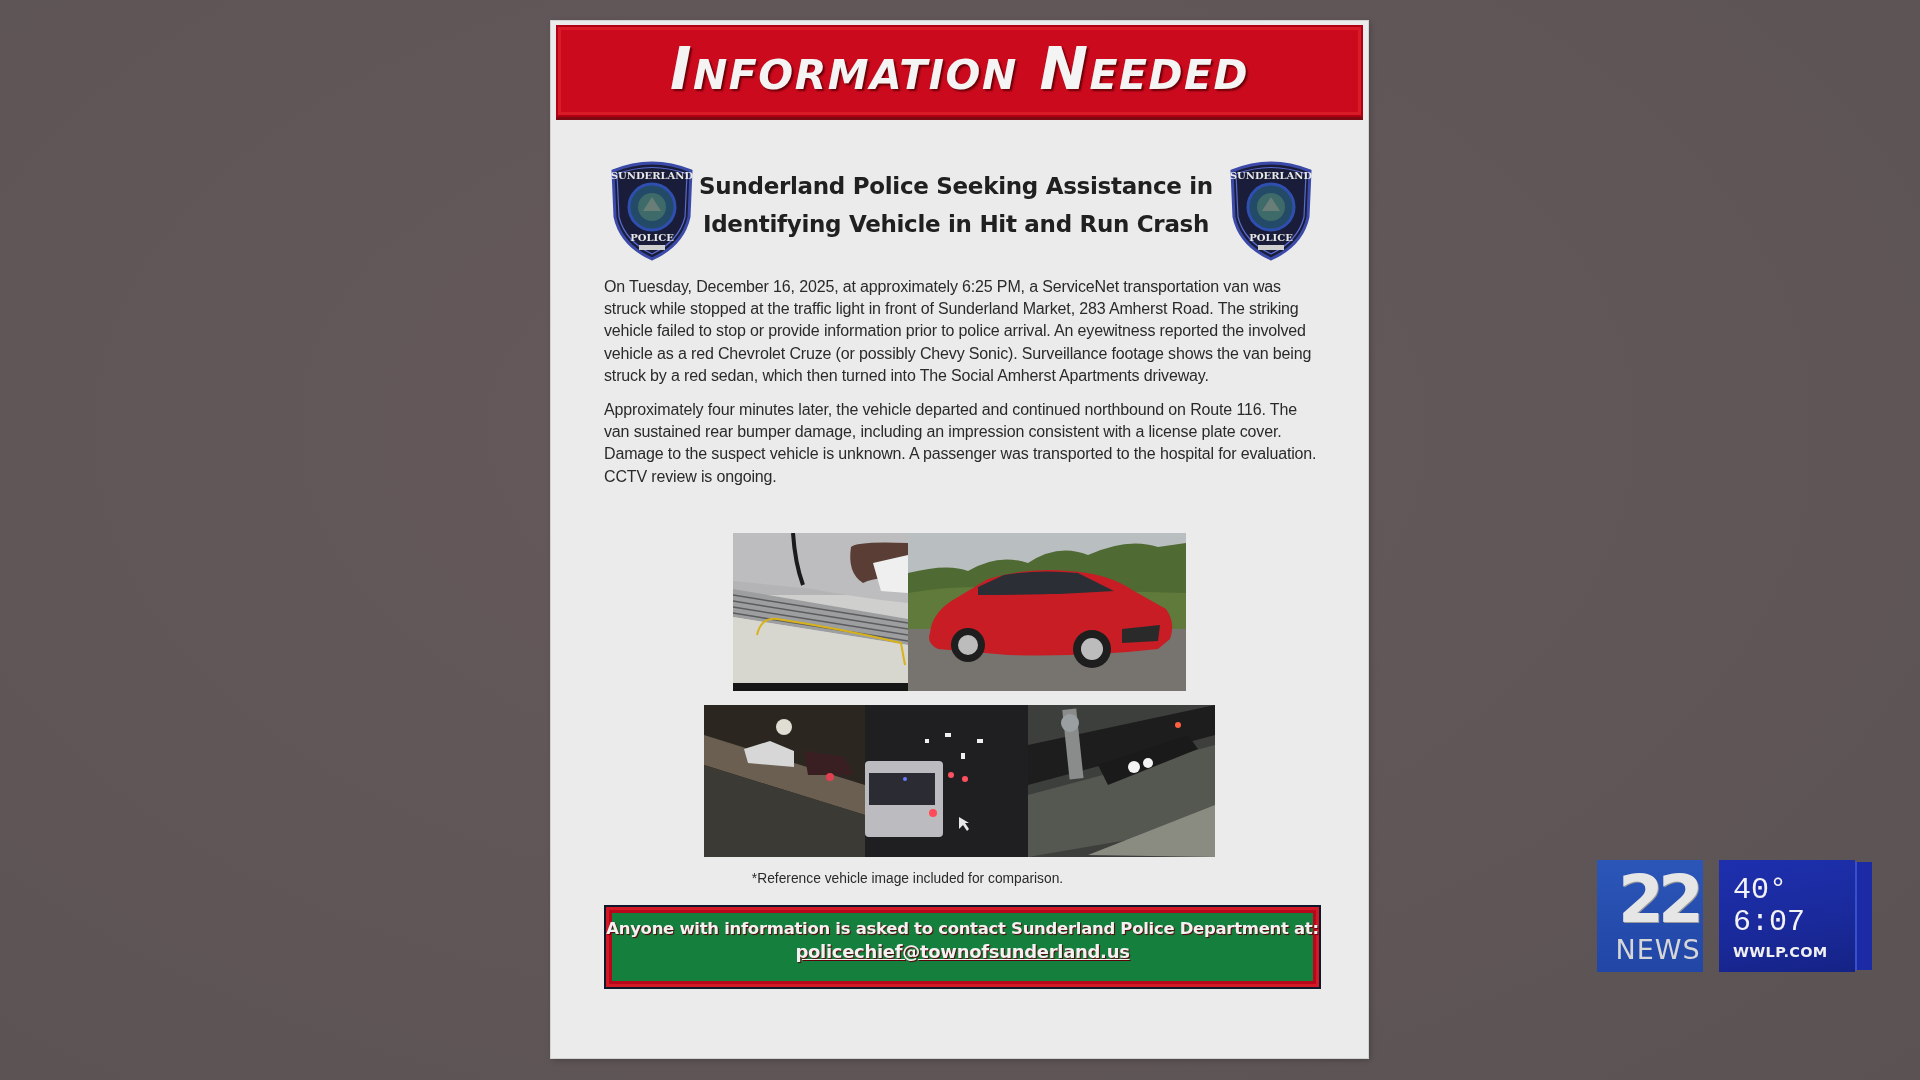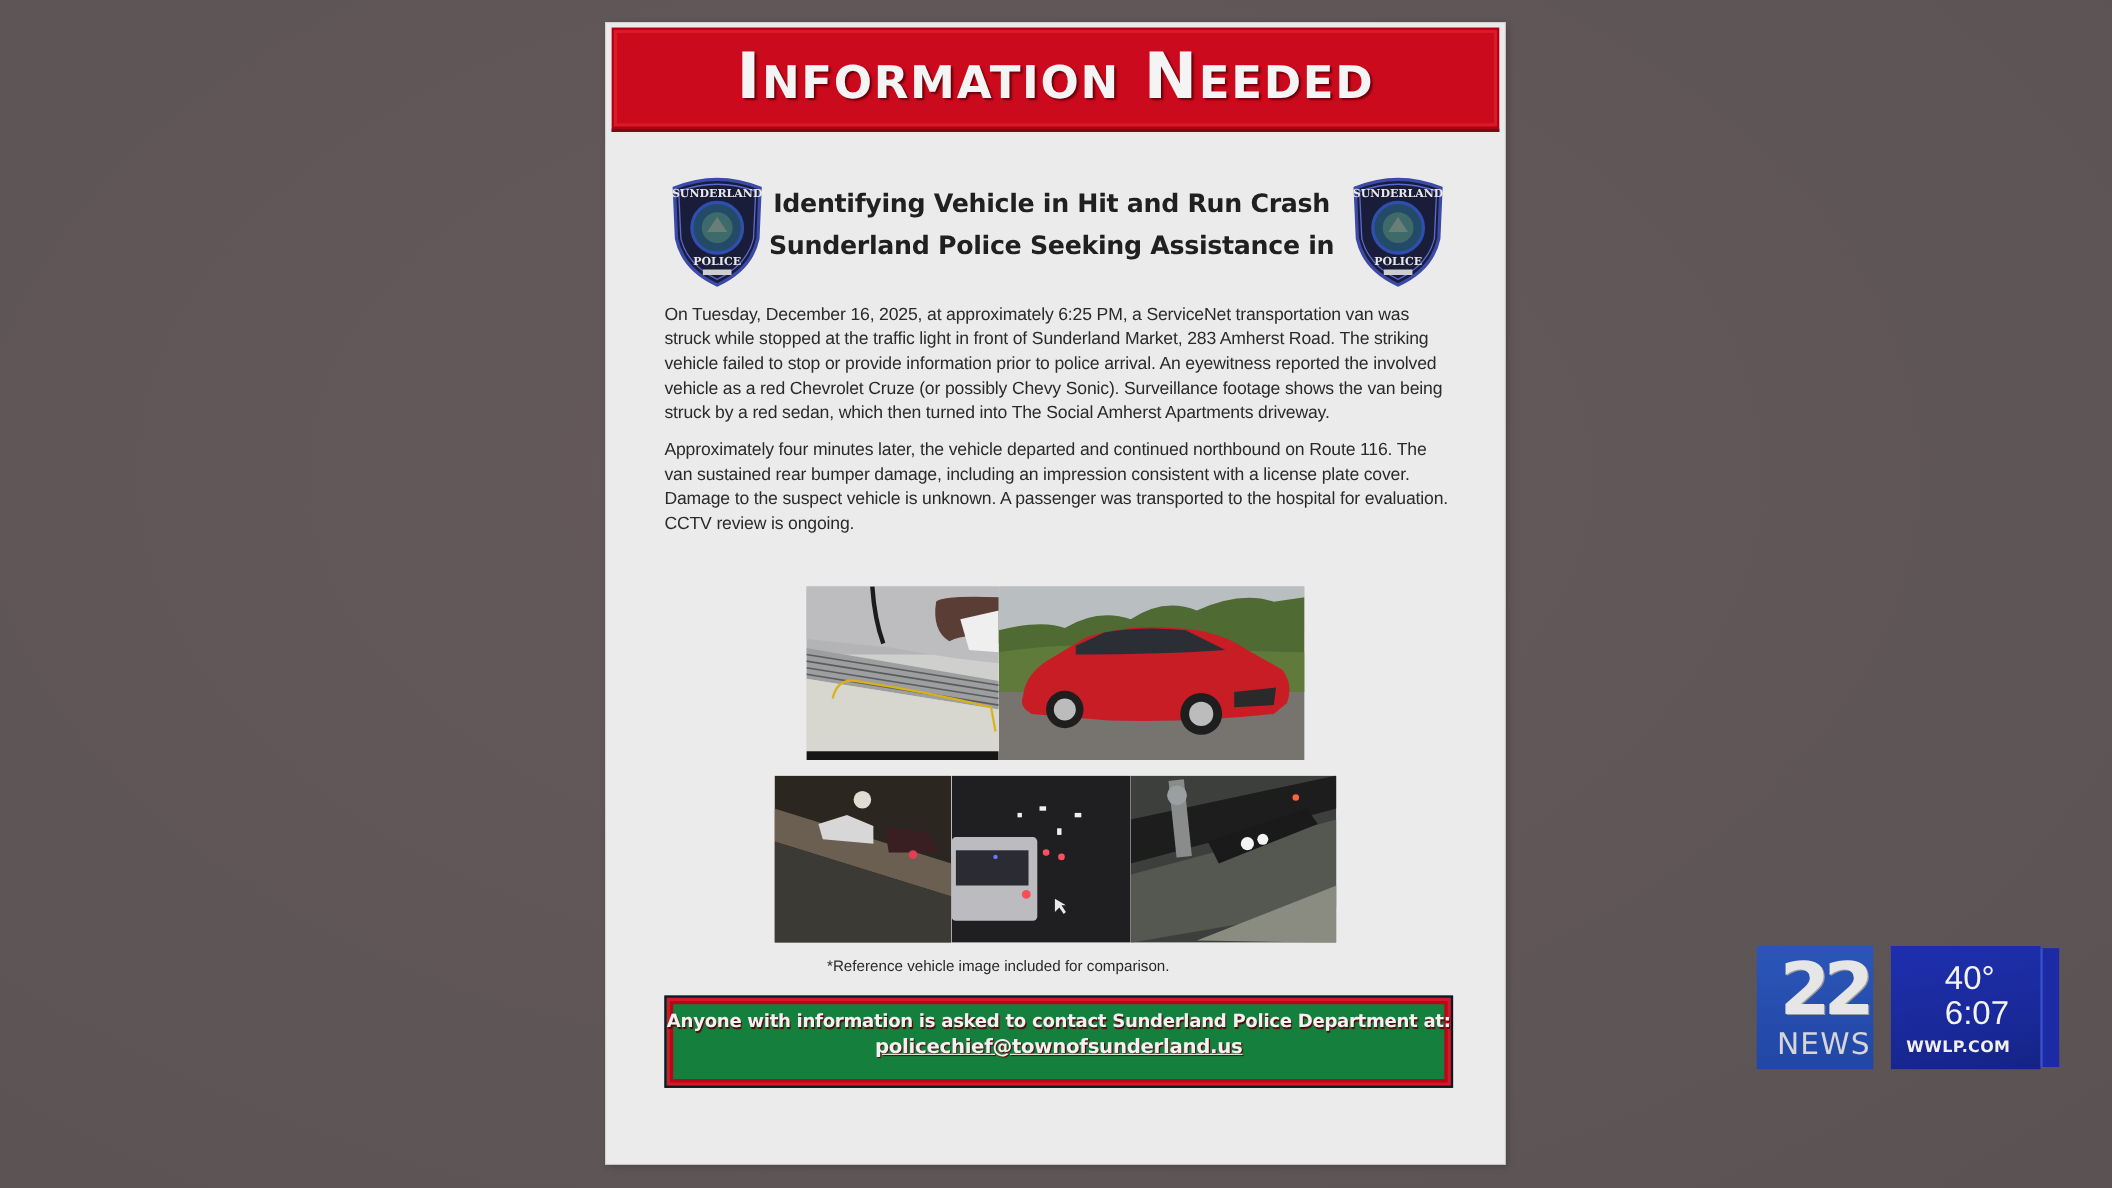--- a/index.html
+++ b/index.html
@@ -18,21 +18,21 @@
     position:absolute; left:5px; top:4px; width:807px; height:92px;
     background:#cc0a1e;
     box-shadow: inset 0 0 0 2px #b00014, inset 0 0 0 5px #d91b28;
     border-bottom:3px solid #7d0a12;
     display:flex; align-items:center; justify-content:center;
   }
   .banner-title {
     color:#f4f4f4; font-family:"DejaVu Sans", sans-serif; font-weight:bold;
     font-variant: small-caps; font-size:58px; letter-spacing:1.5px;
     text-shadow: 2px 2px 2px #6a0008;
-    position:relative; top:-2px;
+    position:relative; top:-2px;font-style:italic;
   }
   .badge { position:absolute; top:136px; width:90px; height:104px; }
   .badge.left { left:56px; }
   .badge.right { left:675px; }
   .headline {
     position:absolute; left:140px; top:146px; width:530px;
     text-align:center; font-family:"DejaVu Sans", sans-serif; font-weight:bold;
     font-size:23px; line-height:38px; color:#202020; letter-spacing:-0.3px;
   }
   .body-text {
@@ -82,22 +82,22 @@
     font-family:"DejaVu Sans", sans-serif; font-weight:bold; font-size:66px; line-height:64px;
     color:#e6e6e6; letter-spacing:-6px;
     text-shadow: 1px 1px 0 #9a9a9a;
   }
   .bug-news {
     position:absolute; left:6px; top:76px; width:110px; text-align:center;
     font-family:"DejaVu Sans", sans-serif; font-weight:normal; font-size:27px; line-height:28px;
     color:#d6d6d6; letter-spacing:1px;
   }
   .bug-temp, .bug-time {
-    position:absolute; left:14px; font-family:Liberation Sans, sans-serif;
-    color:#f3f3f3; font-size:30px; line-height:32px;margin-left:35px;
+    position:absolute; left:14px; font-family:Liberation Mono, monospace;
+    color:#f3f3f3; font-size:30px; line-height:32px;
   }
   .bug-temp { top:14px; }
   .bug-time { top:46px; }
   .bug-site {
     position:absolute; left:14px; top:84px; font-family:"DejaVu Sans", sans-serif;
     font-weight:bold; font-size:14.5px; color:#f0f0f0; letter-spacing:0.3px;
   }
 </style>
 </head>
 <body>
@@ -113,22 +113,22 @@
     <path d="M10 17 Q45 4 80 17 L78 60 Q72 84 45 97 Q18 84 12 60 Z" fill="none" stroke="#5a6ad0" stroke-width="1.2"></path>
     <circle cx="45" cy="50" r="23" fill="#234a66" stroke="#2f4fb0" stroke-width="3"></circle>
     <circle cx="45" cy="50" r="14" fill="#3f6a6a"></circle>
     <path d="M36 54 L45 40 L54 54 Z" fill="#6a7e78"></path>
     <text x="45" y="22" font-family="DejaVu Serif, serif" font-size="10" font-weight="bold" fill="#e8e8e8" text-anchor="middle">SUNDERLAND</text>
     <text x="45" y="84" font-family="DejaVu Serif, serif" font-size="10" font-weight="bold" fill="#e8e8e8" text-anchor="middle">POLICE</text>
     <rect x="32" y="88" width="26" height="5" fill="#cfcfcf"></rect>
   </svg>
 
   <div class="headline">
+    <div>Sunderland Police Seeking Assistance in</div>
     <div>Identifying Vehicle in Hit and Run Crash</div>
-    <div>Sunderland Police Seeking Assistance in</div>
   </div>
 
   <svg class="badge right" viewBox="0 0 90 104">
     <path d="M6 14 Q45 -2 84 14 L82 60 Q76 88 45 102 Q14 88 8 60 Z" fill="#1a1d3a" stroke="#3b4aa8" stroke-width="3"></path>
     <path d="M10 17 Q45 4 80 17 L78 60 Q72 84 45 97 Q18 84 12 60 Z" fill="none" stroke="#5a6ad0" stroke-width="1.2"></path>
     <circle cx="45" cy="50" r="23" fill="#234a66" stroke="#2f4fb0" stroke-width="3"></circle>
     <circle cx="45" cy="50" r="14" fill="#3f6a6a"></circle>
     <path d="M36 54 L45 40 L54 54 Z" fill="#6a7e78"></path>
     <text x="45" y="22" font-family="DejaVu Serif, serif" font-size="10" font-weight="bold" fill="#e8e8e8" text-anchor="middle">SUNDERLAND</text>
     <text x="45" y="84" font-family="DejaVu Serif, serif" font-size="10" font-weight="bold" fill="#e8e8e8" text-anchor="middle">POLICE</text>

